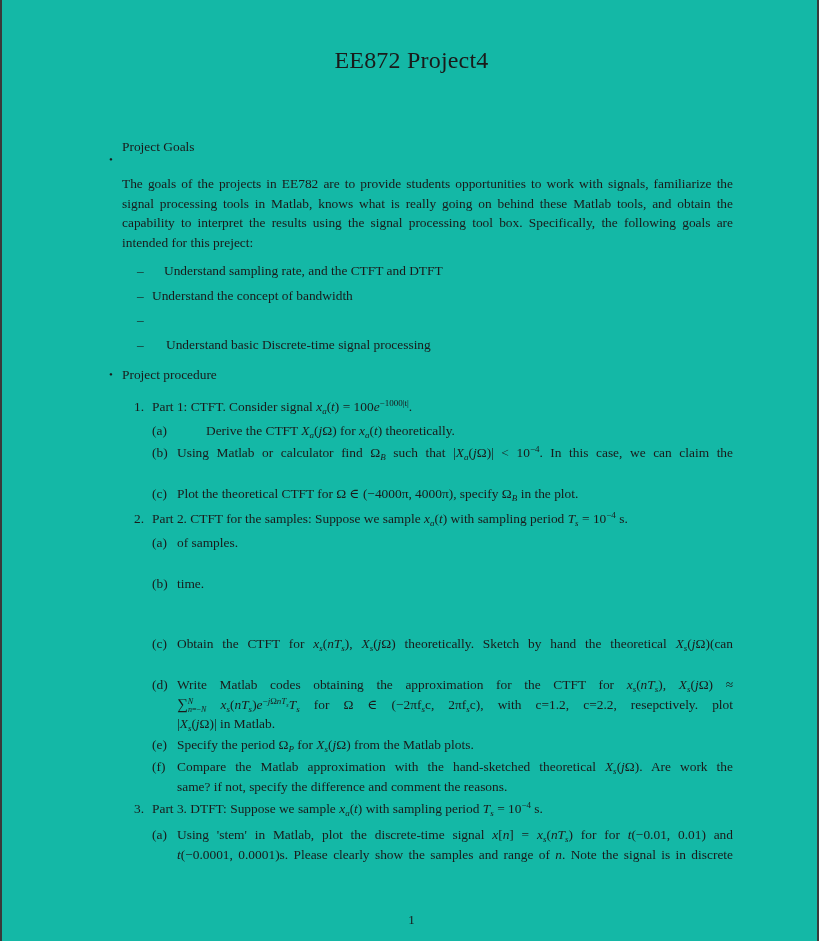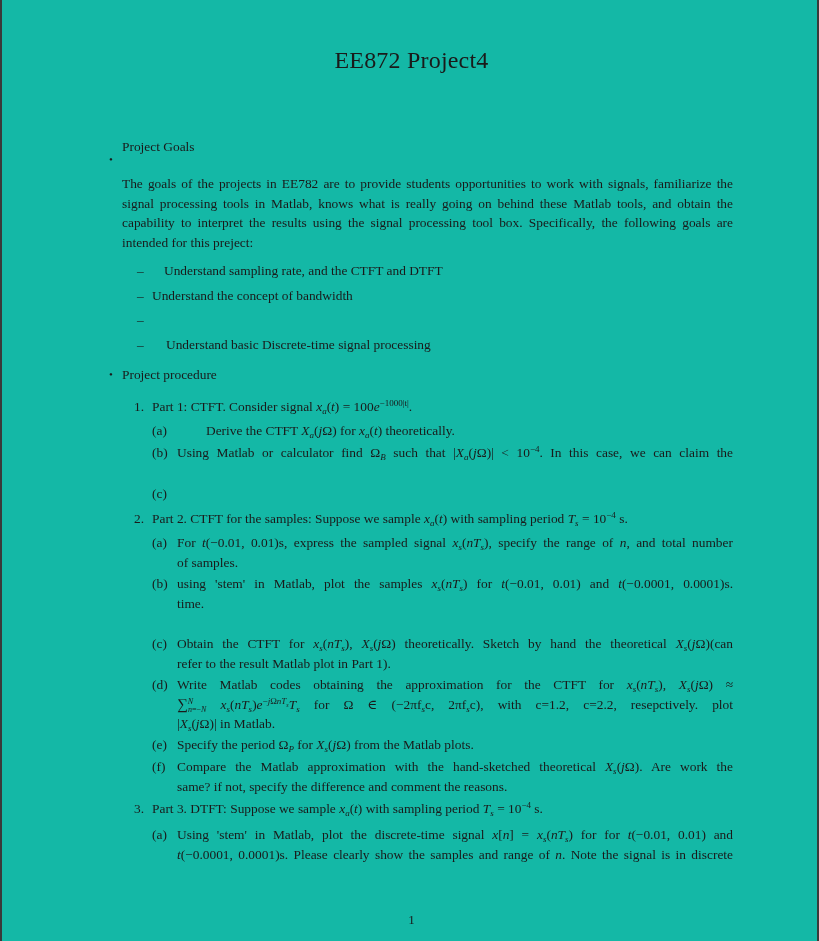--- a/index.html
+++ b/index.html
@@ -65,42 +65,42 @@
   <div class="txt abs" style="left:175px; top:421px;margin-left:29px;">
     <span>Derive the CTFT</span> <i>X</i><sub><i>a</i></sub>(<i>j</i>Ω) <span>for</span> <i>x</i><sub><i>a</i></sub>(<i>t</i>) <span>theoretically.</span>
   </div>
 
   <div class="txt abs" style="left:150px; top:443px;">(b)</div>
   <div class="txt abs" style="left:175px; top:443px; width:556px;">
     <div class="just-full"><span>Using Matlab or calculator find</span> Ω<sub><i>B</i></sub> <span>such that</span> |<i>X</i><sub><i>a</i></sub>(<i>j</i>Ω)| &lt; <span>10</span><sup><span>−4</span></sup><span>. In this case, we can claim the</span></div>
   </div>
 
   <div class="txt abs" style="left:150px; top:484px;">(c)</div>
+  <div class="txt abs" style="left:175px; top:484px;">
+    <span>Plot the theoretical CTFT for</span> Ω ∈ <span>(−4000π, 4000π)</span><span>, specify</span> Ω<sub><i>B</i></sub> <span>in the plot.</span>
+  </div>
 
   <div class="txt abs" style="left:132px; top:509px;">2.</div>
   <div class="txt abs" style="left:150px; top:509px;">
     <span>Part 2. CTFT for the samples: Suppose we sample</span> <i>x</i><sub><i>a</i></sub>(<i>t</i>) <span>with sampling period</span> <i>T</i><sub><i>s</i></sub> = <span>10</span><sup><span>−4</span></sup> <span>s.</span>
   </div>
 
   <div class="txt abs" style="left:150px; top:533px;">(a)</div>
   <div class="txt abs" style="left:175px; top:533px; width:556px;">
-    <div class="just-full"><span>For</span> <i>t</i><span>(−0.01, 0.01)s, express the sampled signal</span> <i>x</i><sub><i>s</i></sub>(<i>nT</i><sub><i>s</i></sub>)<span>, specify the range of</span> <i>n</i><span>, and total number</span></div>
     <div>of samples.</div>
   </div>
 
   <div class="txt abs" style="left:150px; top:574px;">(b)</div>
   <div class="txt abs" style="left:175px; top:574px; width:556px;">
-    <div class="just-full"><span>using 'stem' in Matlab, plot the samples</span> <i>x</i><sub><i>s</i></sub>(<i>nT</i><sub><i>s</i></sub>) <span>for</span> <i>t</i><span>(−0.01, 0.01) and</span> <i>t</i><span>(−0.0001, 0.0001)s.</span></div>
     <div>time.</div>
   </div>
 
   <div class="txt abs" style="left:150px; top:634px;">(c)</div>
   <div class="txt abs" style="left:175px; top:634px; width:556px;">
     <div class="just-full"><span>Obtain the CTFT for</span> <i>x</i><sub><i>s</i></sub>(<i>nT</i><sub><i>s</i></sub>), <i>X</i><sub><i>s</i></sub>(<i>j</i>Ω) <span>theoretically. Sketch by hand the theoretical</span> <i>X</i><sub><i>s</i></sub>(<i>j</i>Ω)<span>(can</span></div>
-    <div>refer to the result Matlab plot in Part 1).</div>
   </div>
 
   <div class="txt abs" style="left:150px; top:675px;">(d)</div>
   <div class="txt abs" style="left:175px; top:675px; width:556px;">
     <div class="just-full"><span>Write Matlab codes obtaining the approximation for the CTFT for</span> <i>x</i><sub><i>s</i></sub>(<i>nT</i><sub><i>s</i></sub>), <i>X</i><sub><i>s</i></sub>(<i>j</i>Ω) ≈</div>
     <div class="just-full"><span class="sumstack">∑</span><sup style="font-size:8px;"><i>N</i></sup><sub style="font-size:8px; margin-left:-5px;"><i>n</i>=−<i>N</i></sub> <i>x</i><sub><i>s</i></sub>(<i>nT</i><sub><i>s</i></sub>)<i>e</i><sup>−<i>j</i>Ω<i>nT</i><sub style="font-size:6px;"><i>s</i></sub></sup><i>T</i><sub><i>s</i></sub> <span>for</span> Ω ∈ <span>(−2πf</span><sub><i>s</i></sub><span>c, 2πf</span><sub><i>s</i></sub><span>c), with c=1.2, c=2.2, resepctively.</span> <span>plot</span></div>
     <div>|<i>X</i><sub><i>s</i></sub>(<i>j</i>Ω)| <span>in Matlab.</span></div>
   </div>
 
   <div class="txt abs" style="left:150px; top:735px;">(e)</div>

